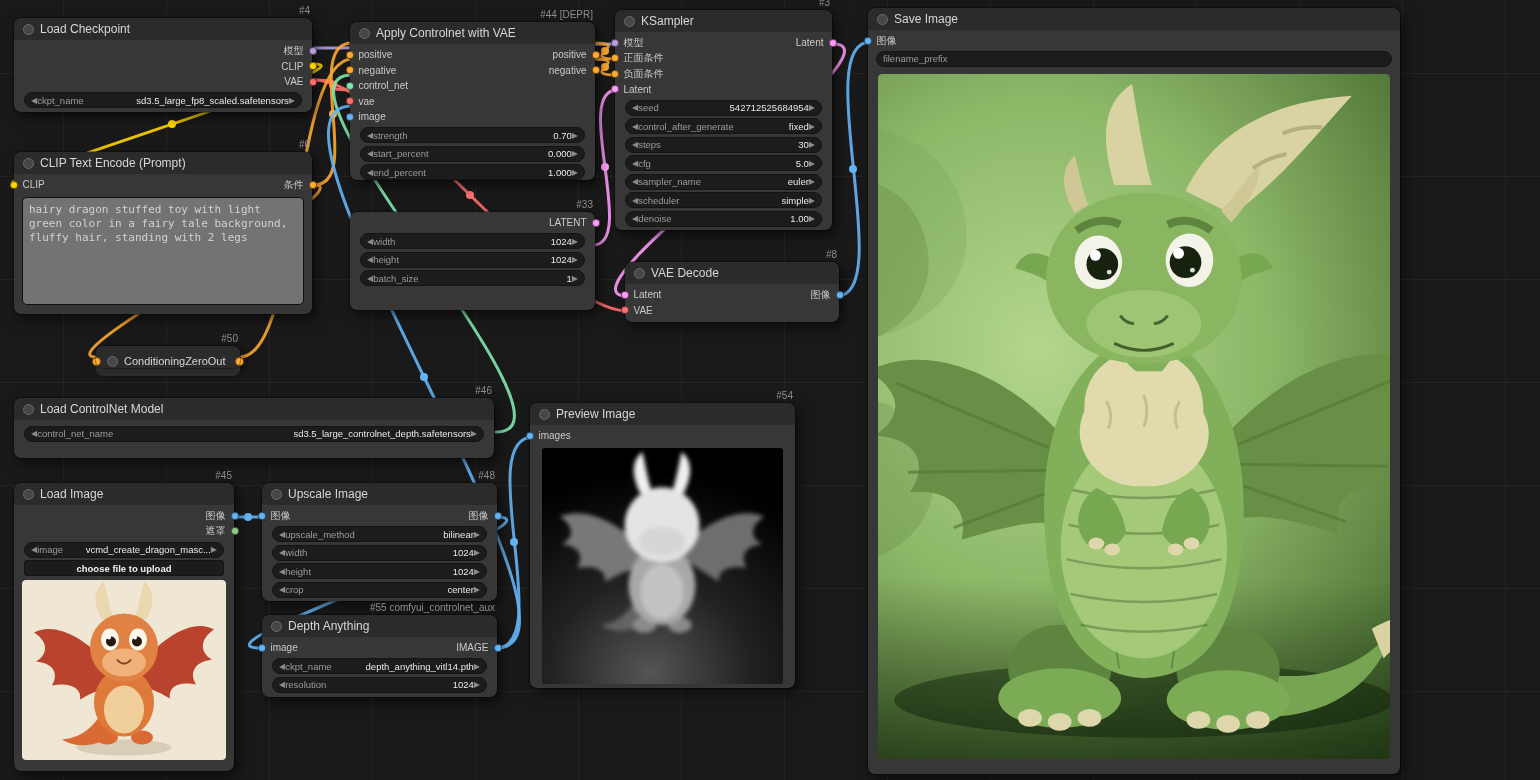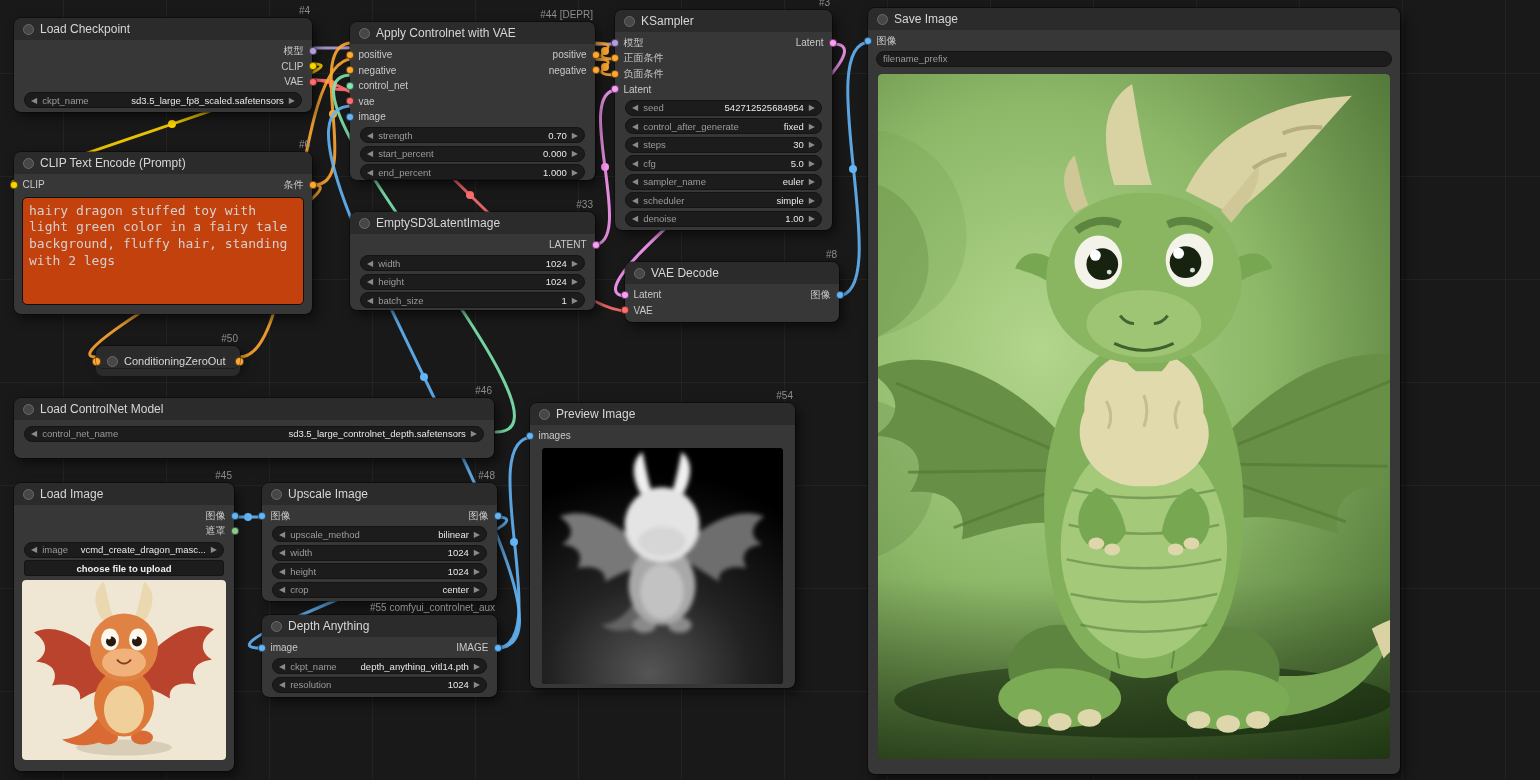--- a/index.html
+++ b/index.html
@@ -32,28 +32,28 @@
   .slot{display:flex;align-items:center;gap:5px;font-size:10px;color:#c9c9c9;}
   .slot.in{padding-left:0;}
   .slot.out{margin-left:auto;}
   .dot{width:8px;height:8px;border-radius:50%;border:1px solid rgba(0,0,0,.55);flex:0 0 auto;box-sizing:border-box;}
   .slot.in .dot{margin-left:-4.5px;}
   .slot.out .dot{margin-right:-4.5px;}
   .c-model{background:#B39DDB}.c-clip{background:#FFD500}.c-vae{background:#FF6E6E}
   .c-cond{background:#FFA931}.c-latent{background:#FF9CF9}.c-image{background:#64B5F6}
   .c-cnet{background:#7FE8B0}.c-mask{background:#8FC98F}
 
-  .widget{display:flex;align-items:center;gap:5px;background:#1c1c1c;border:1px solid #141414;
+  .widget{display:flex;align-items:center;background:#1c1c1c;border:1px solid #141414;
           border-radius:8px;margin:2.5px 10px;height:14px;padding:0 6px;font-size:9.5px;}
   .arr{color:#8a8a8a;font-size:8px;flex:0 0 auto;}
   .wname{color:#9b9b9b;white-space:nowrap;}
   .wval{flex:1;text-align:right;color:#e8e8e8;white-space:nowrap;overflow:hidden;}
   .widget.btn .wval{text-align:center;font-weight:bold;color:#efefef;}
-  .prompt-box{background:#c2410c;border:1px solid #101010;border-radius:5px;margin:4px 8px;padding:5px 6px;
-          font-family:"DejaVu Sans Mono", monospace;font-size:13px;line-height:1.3;color:#d6d0d0;
+  .prompt-box{background:#737373;border:1px solid #101010;border-radius:5px;margin:4px 8px;padding:5px 6px;
+          font-family:"DejaVu Sans Mono", monospace;font-size:11px;line-height:1.3;color:#d6d0d0;
           height:96px;overflow:hidden;}
   .img-frame{border-radius:4px;overflow:hidden;background:#000;}
   .img-frame svg{display:block;width:100%;height:100%;}
   .collapsed{height:22px;}
   .cdot{width:9px;height:9px;border-radius:50%;border:1px solid rgba(0,0,0,.55);box-sizing:border-box;flex:0 0 auto;}
 </style>
 </head>
 <body>
 
 <div class="canvas">
@@ -301,24 +301,20 @@
           <span class="arr">◀</span>
           <span class="wname">denoise</span>
           <span class="wval">1.00</span>
           <span class="arr">▶</span>
         </div>
     </div>
   </div>
 
   <div class="node" style="left:350px;top:212px;width:245px;height:98px">
     <div class="node-id">#33</div>
-    <div class="node-header">
-      <span class="hdot"></span>
-      <span class="ntitle">EmptySD3LatentImage</span>
-    </div>
     <div class="node-body">
       <div class="row">
           <div class="slot out">
             <span class="slabel">LATENT</span>
             <span class="dot c-latent"></span>
           </div>
         </div>
       <div class="widget">
           <span class="arr">◀</span>
           <span class="wname">width</span>

